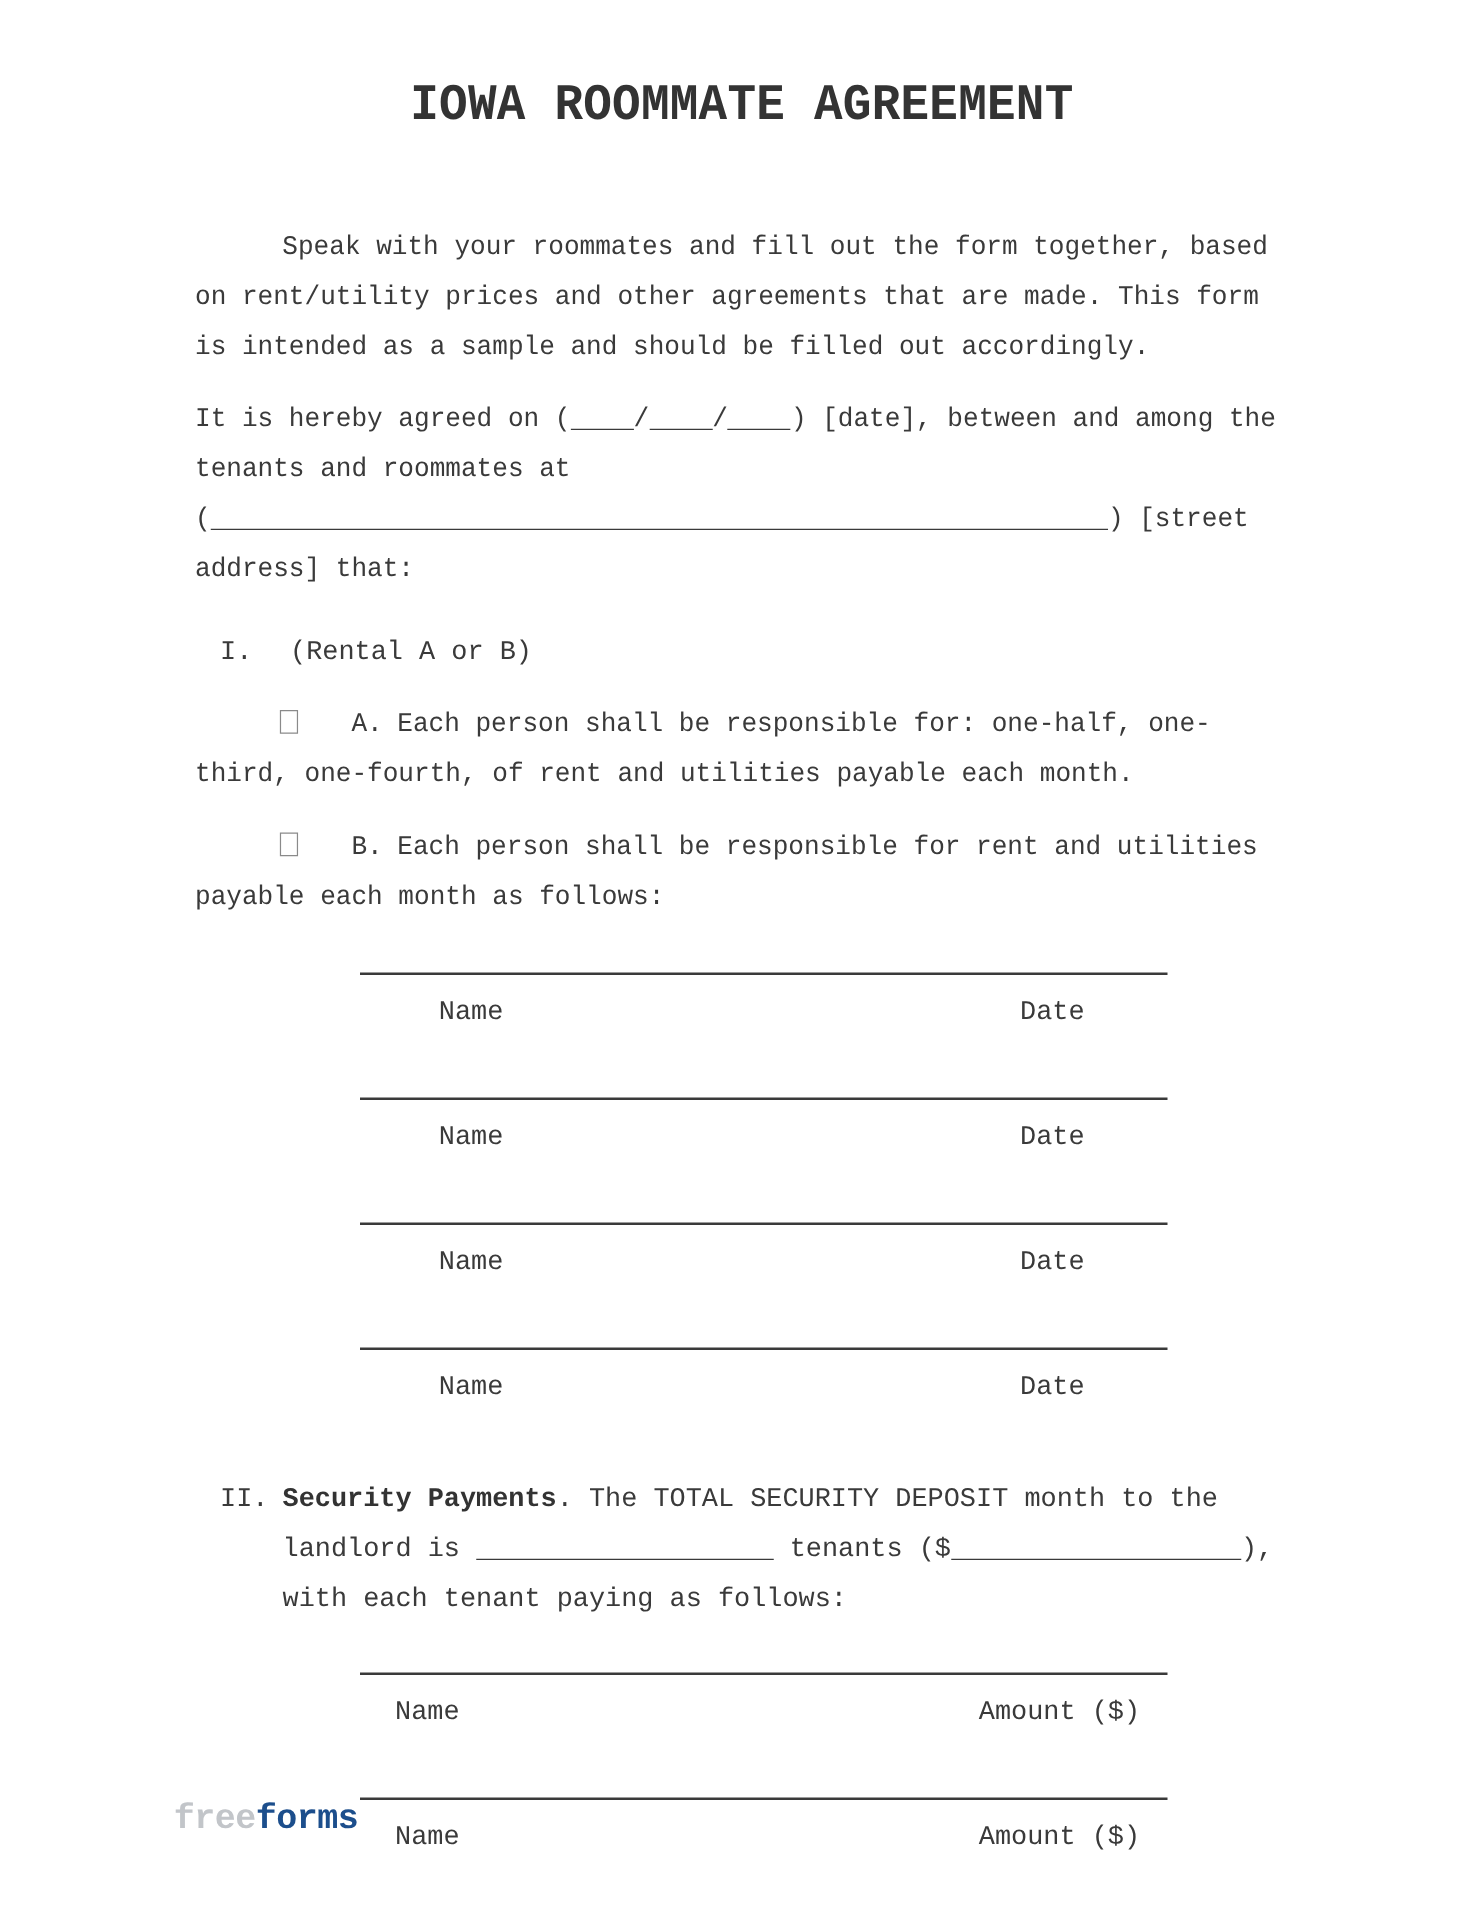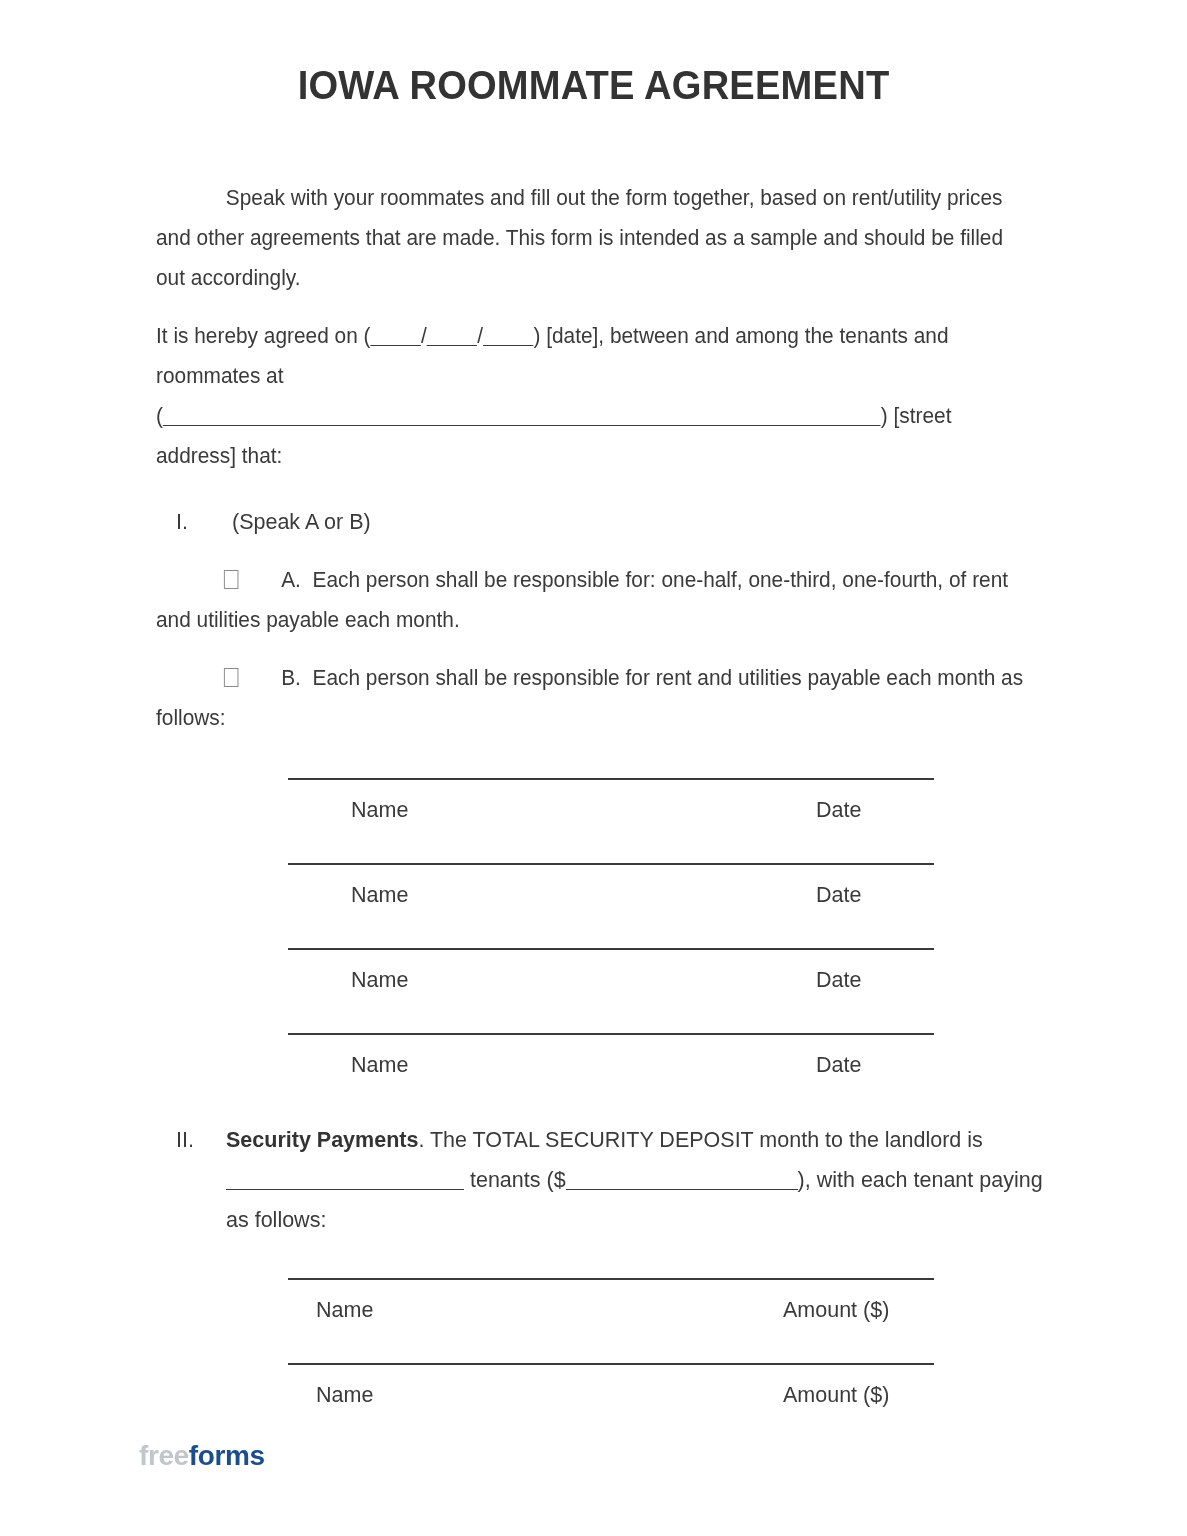--- a/index.html
+++ b/index.html
@@ -14,20 +14,21 @@
     color: #3a3a3a;
     position: relative;
     overflow: hidden;
   }
 
   .page {
     position: relative;
     width: 1187px;
     height: 1536px;
     background: #ffffff;
+    font-family: Liberation Mono, monospace;
   }
 
   
   .doc-title {
     position: absolute;
     top: 62px;
     left: 0;
     width: 1187px;
     text-align: center;
     font-size: 41px;
@@ -117,21 +118,21 @@
   .option-letter {
     margin-right: 12px;
   }
 
   
   .sig-block {
     position: relative;
   }
   .sig-row {
     position: relative;
-    height: 85px;
+    height: 100px;
   }
   .sig-line {
     position: absolute;
     top: 0;
     left: 132px;
     width: 646px;
     border-top: 2.1px solid #3a3a3a;
   }
   .sig-labels {
     position: absolute;
@@ -187,21 +188,21 @@
     <p class="para"><span>It is hereby agreed on (</span><span class="blank blank-date"></span><span>/</span><span class="blank blank-date"></span><span>/</span><span class="blank blank-date"></span><span>) [date], between and among the tenants and roommates at</span></p>
 
     <p class="para"><span>(</span><span class="blank blank-street"></span><span>) [street</span></p>
 
     <p class="para">address] that:</p>
 
     <div class="gap-md"></div>
 
     <div class="section">
       <span class="numeral">I.</span>
-      <span class="sub-note">(Speak A or B)</span>
+      <span class="sub-note">(Rental A or B)</span>
     </div>
 
     <div class="gap-sm"></div>
 
     <p class="option para"><span class="checkbox-glyph"></span><span class="option-letter">A.</span><span>Each person shall be responsible for: one-half, one-third, one-fourth, of rent and utilities payable each month.</span></p>
 
     <div class="gap-sm"></div>
 
     <p class="option para"><span class="checkbox-glyph"></span><span class="option-letter">B.</span><span>Each person shall be responsible for rent and utilities payable each month as follows:</span></p>
 

